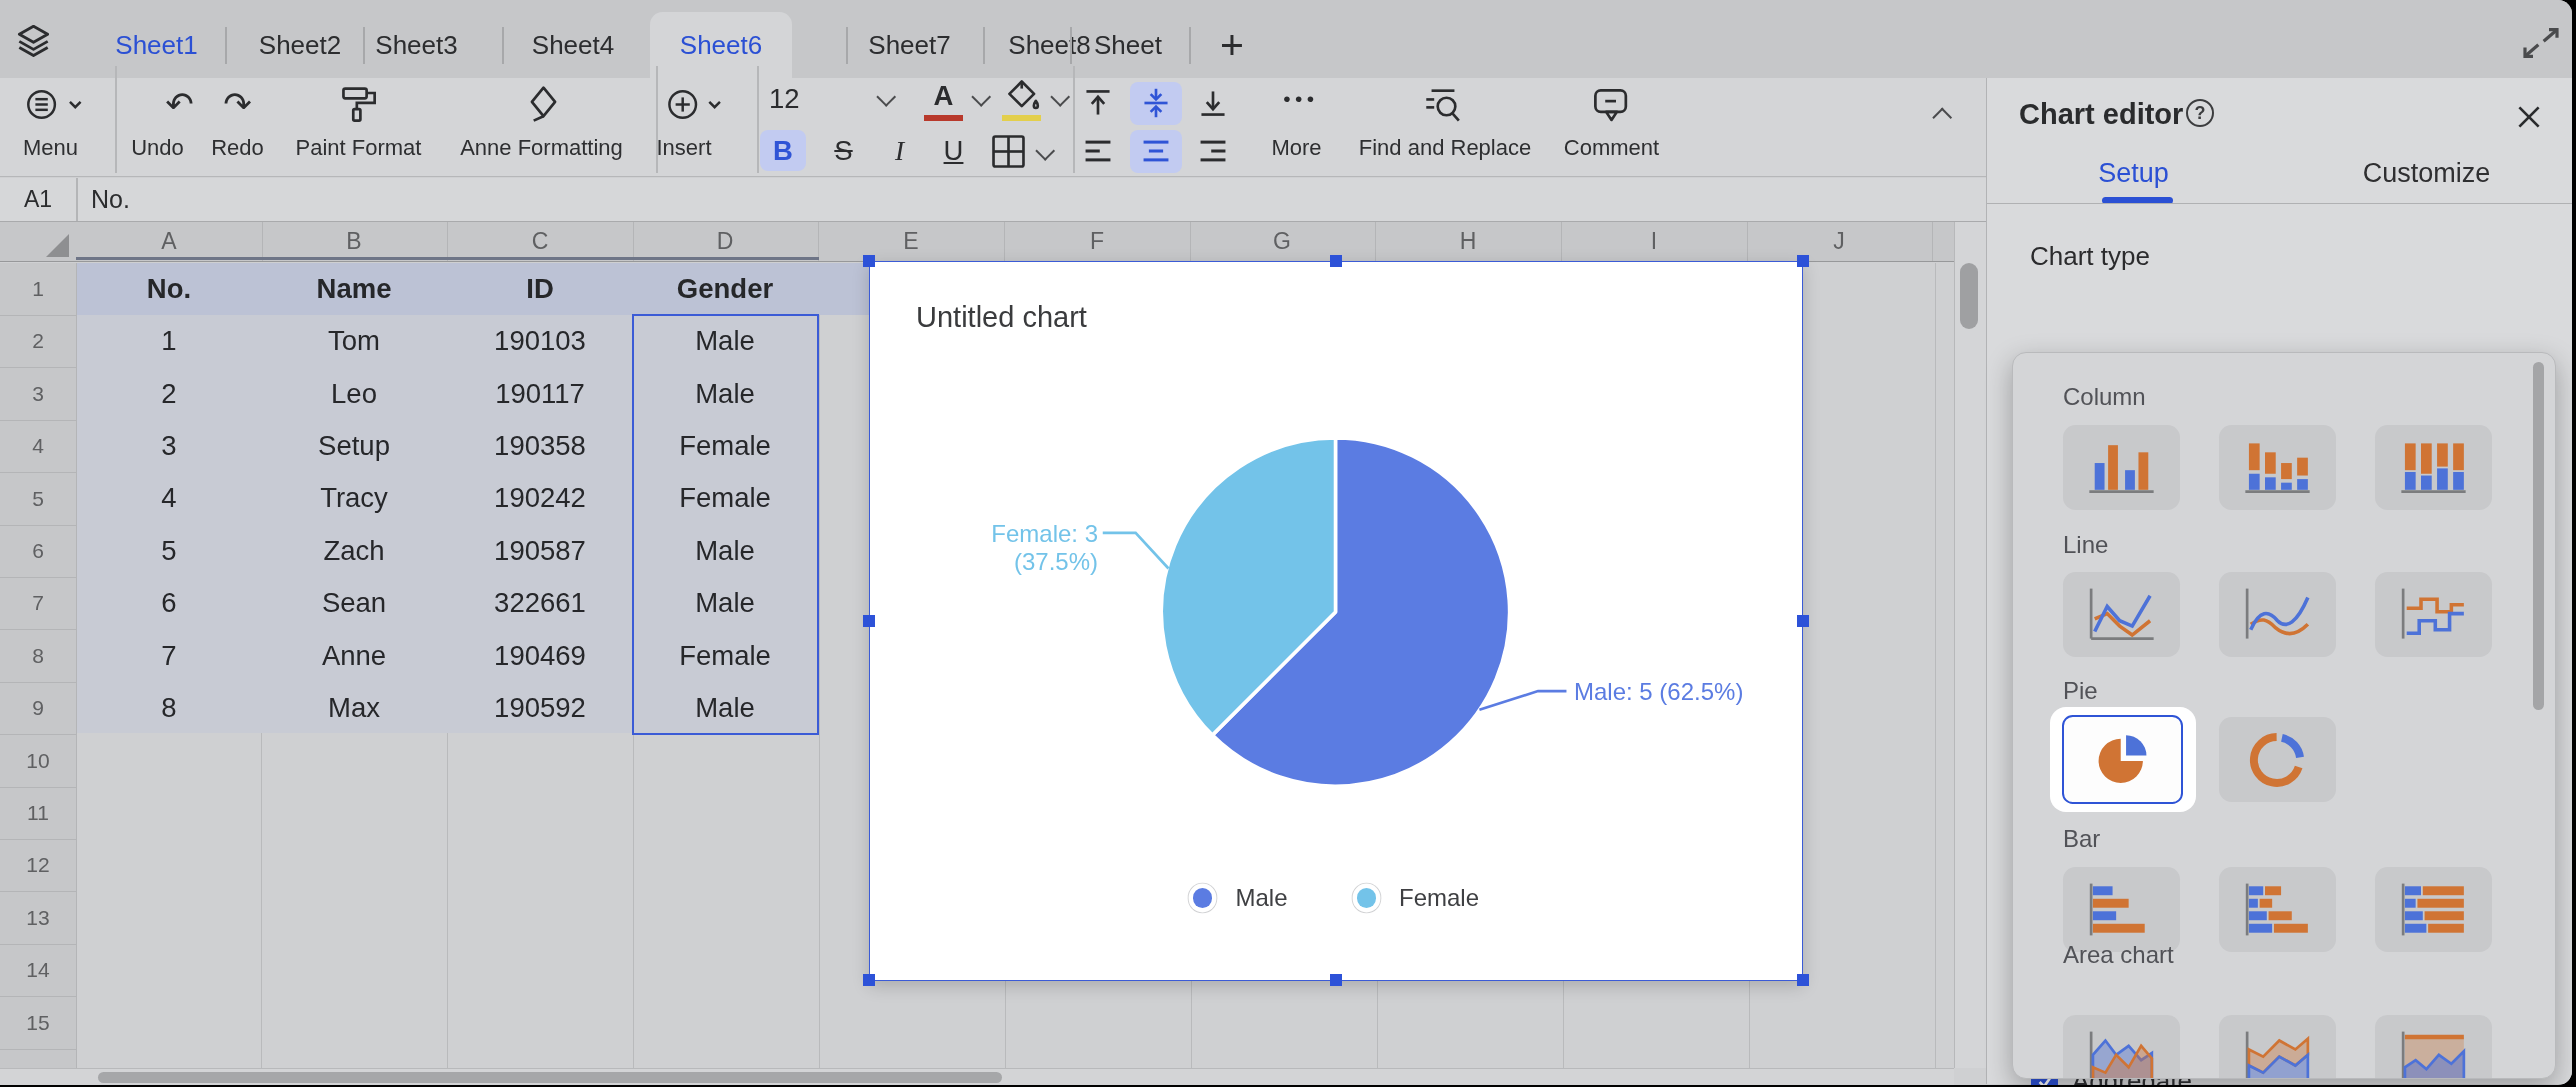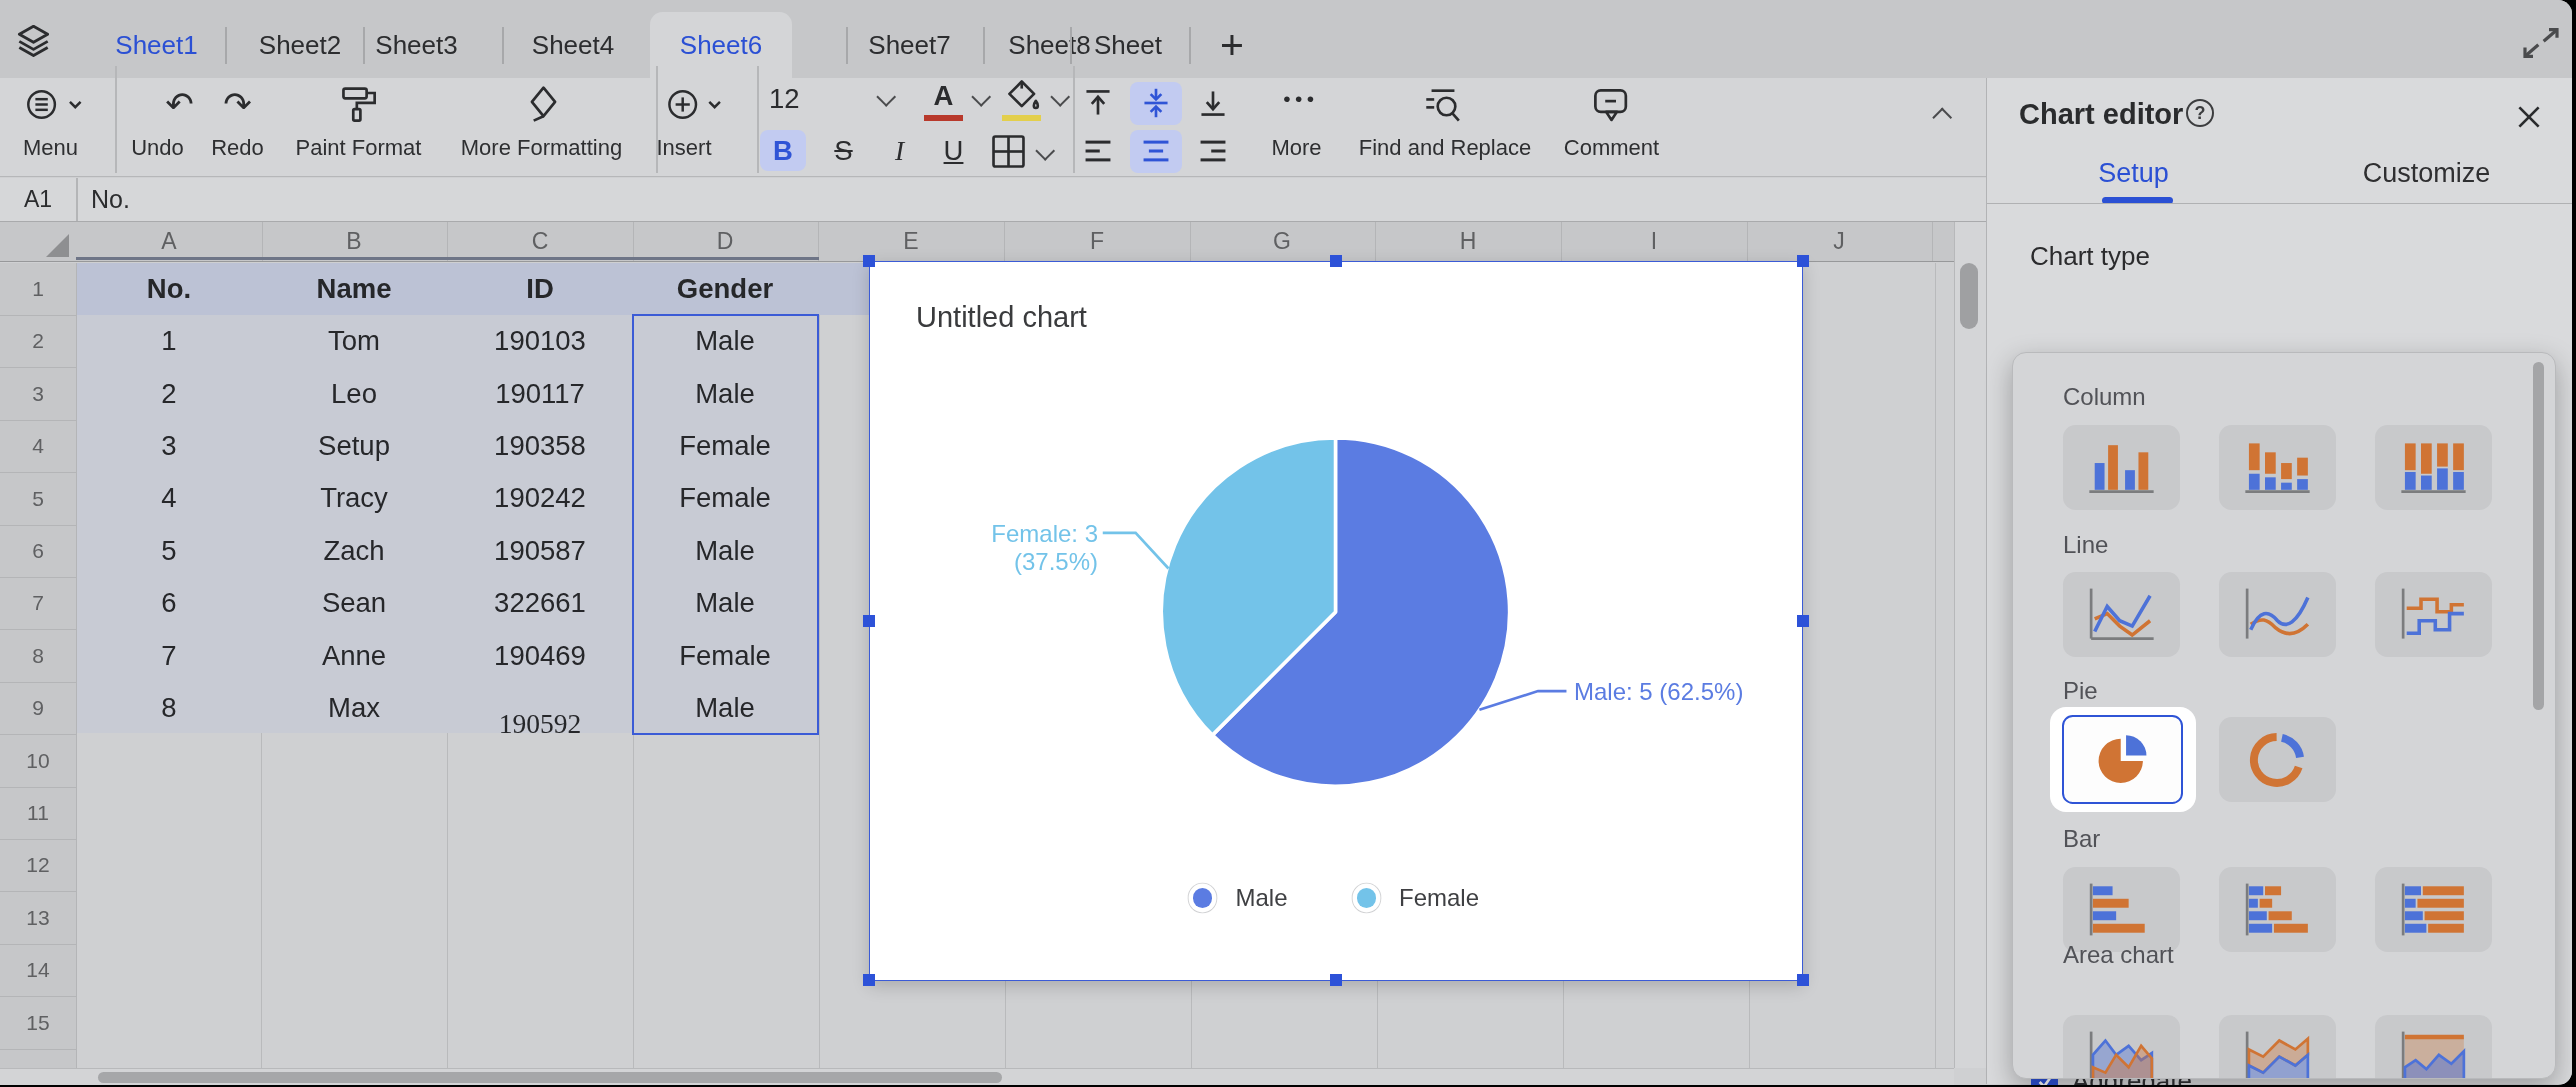--- a/index.html
+++ b/index.html
@@ -186,21 +186,21 @@
       </svg>
     </span>
     <div class="tblabel" style="left:261px;width:195px;"><span>Paint Format</span></div>
 
     <span class="tbicon" style="left:522px;">
       <svg width="43" height="41" viewBox="0 0 48 46" fill="none" stroke="#2b2c2e" stroke-width="3" stroke-linejoin="round">
         <path d="M24 3 L37 19 L24 35 L11 19 Z"></path>
             <line x1="13" y1="40" x2="24" y2="35"></line>
       </svg>
     </span>
-    <div class="tblabel" style="left:426px;width:231px;"><span>More Formatting</span></div>
+    <div class="tblabel" style="left:426px;width:231px;"><span>Anne Formatting</span></div>
     <div class="tbdiv" style="left:656px"></div>
 
     <span class="tbicon" style="left:663px;">
       <svg width="66" height="39" viewBox="0 0 74 44" fill="none" stroke="#2b2c2e" stroke-width="2.8">
         <circle cx="22" cy="22" r="15"></circle>
             <line x1="22" y1="14" x2="22" y2="30"></line>
             <line x1="14" y1="22" x2="30" y2="22"></line>
         <polyline points="52,19 58,25 64,19"></polyline>
       </svg>
     </span>
@@ -516,21 +516,21 @@
     <div class="cell" style="left:632px;top:408px;">
           <span>Female</span>
         </div>
 
     <div class="cell" style="left:76px;top:460px;">
           <span>8</span>
         </div>
     <div class="cell" style="left:261px;top:460px;">
           <span>Max</span>
         </div>
-    <div class="cell" style="left:447px;top:476px;font-family:Liberation Serif, serif;">
+    <div class="cell" style="left:447px;top:460px;">
           <span>190592</span>
         </div>
     <div class="cell" style="left:632px;top:460px;">
           <span>Male</span>
         </div>
 
     <div id="chart">
       <div id="ctitle">Untitled chart</div>
       <svg class="abs" style="left:0;top:0;" width="931" height="716" viewBox="0 0 1048 806">
         <path d="M524 394 L524 198 A196 196 0 1 1 385.4 532.6 Z" fill="#5b7ce2" stroke="#ffffff" stroke-width="4" stroke-linejoin="round"></path>

